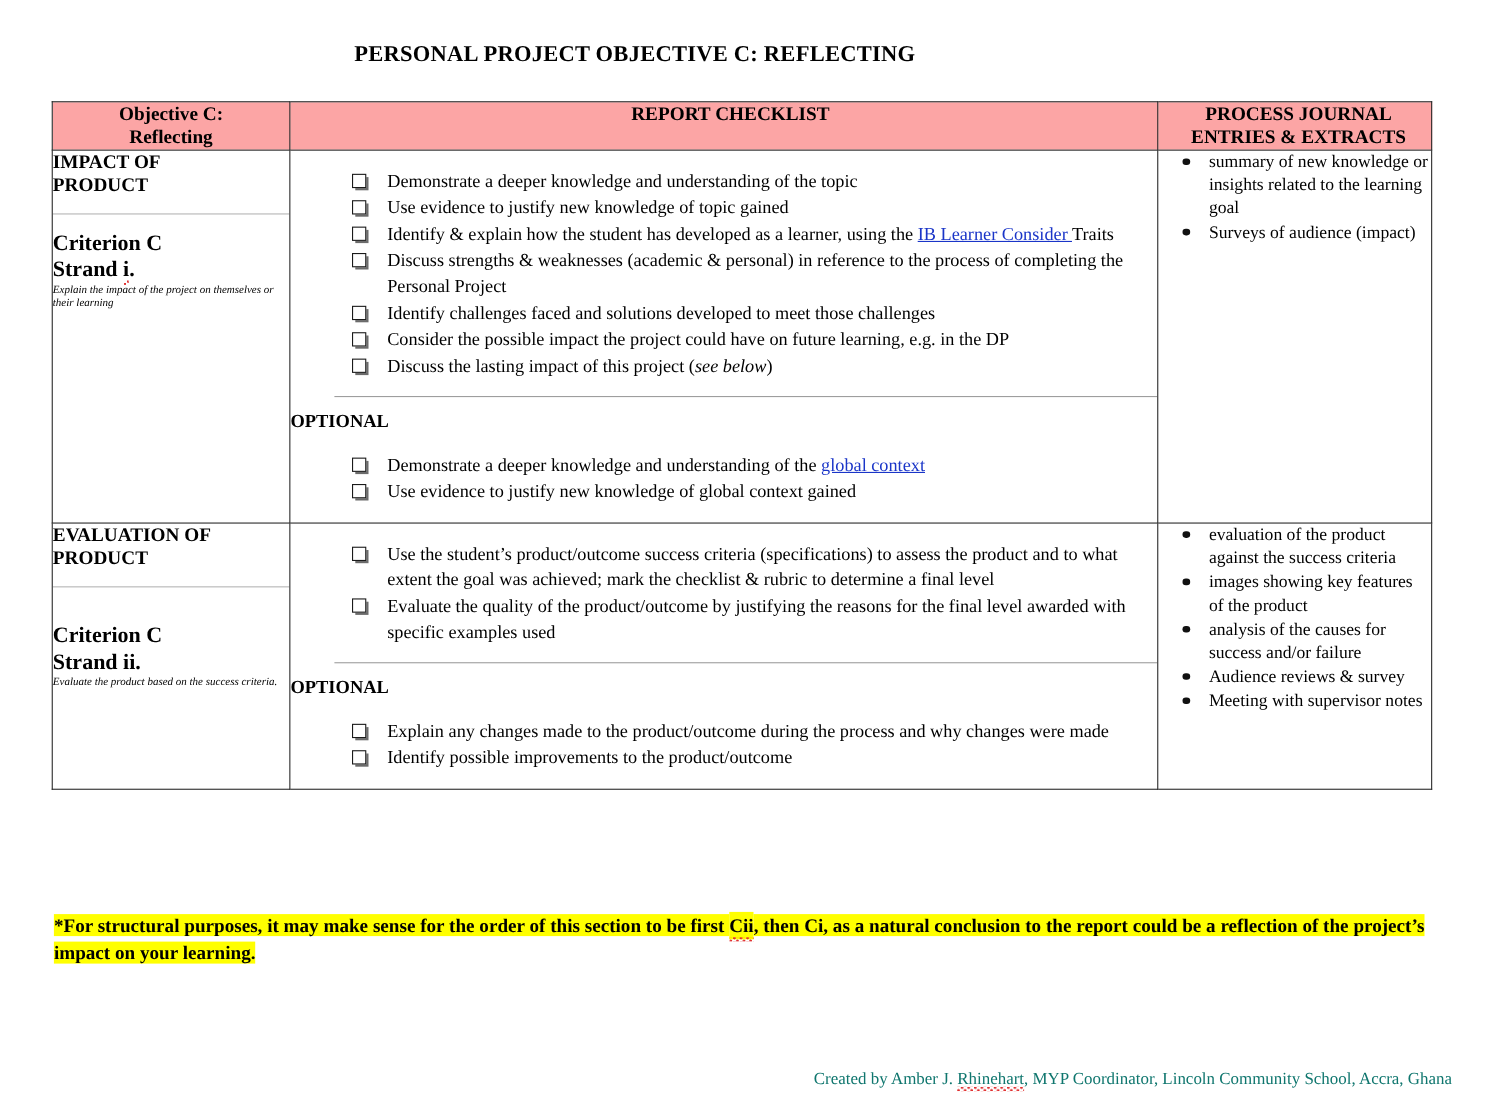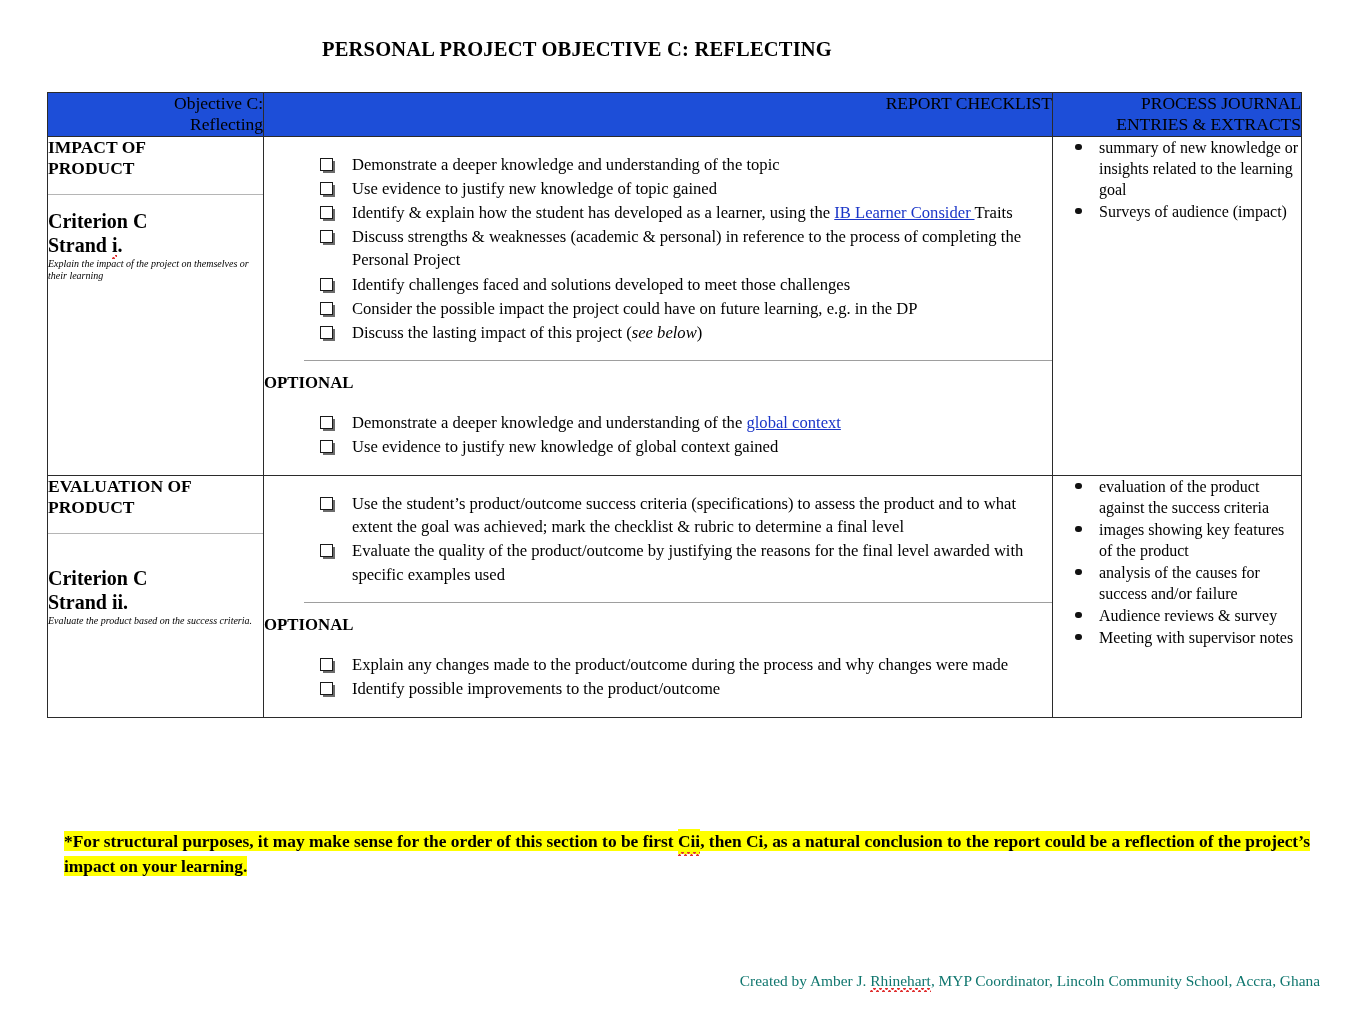--- a/index.html
+++ b/index.html
@@ -47,24 +47,24 @@
   .checklist-table th {
     border: 1.6px solid #2b2b2b;
     vertical-align: top;
     padding: 0;
   }
   col.c1 { width: 216px; }
   col.c2 { width: 789px; }
   col.c3 { width: 249px; }
 
   thead th {
-    background: #1d4ed8;
-    text-align: right;
+    background: #fca5a5;
+    text-align: center;
     font-size: 17.5px;
-    font-weight: normal;
+    font-weight: bold;
     line-height: 1.22;
     padding: 9px 0 10px 10px;
   }
   thead th.h-report { padding-left: 12px; }
   thead th.h-journal { padding-left: 7px; margin-left: 20px; }
 
   
   .c1cell {
     padding: 11px 10px 12px 10px;
   }
@@ -157,21 +157,21 @@
     top: 7px;
     width: 6.5px;
     height: 6.5px;
     border-radius: 50%;
     background: #111111;
   }
 
   
   .note {
     position: absolute;
-    left: 64px;
+    left: 49px;
     top: 829px;
     width: 1272px;
     font-size: 17.4px;
     font-weight: bold;
     line-height: 1.45;
   }
   .note .hl {
     background: #ffff00;
     box-decoration-break: clone;
     -webkit-box-decoration-break: clone;

